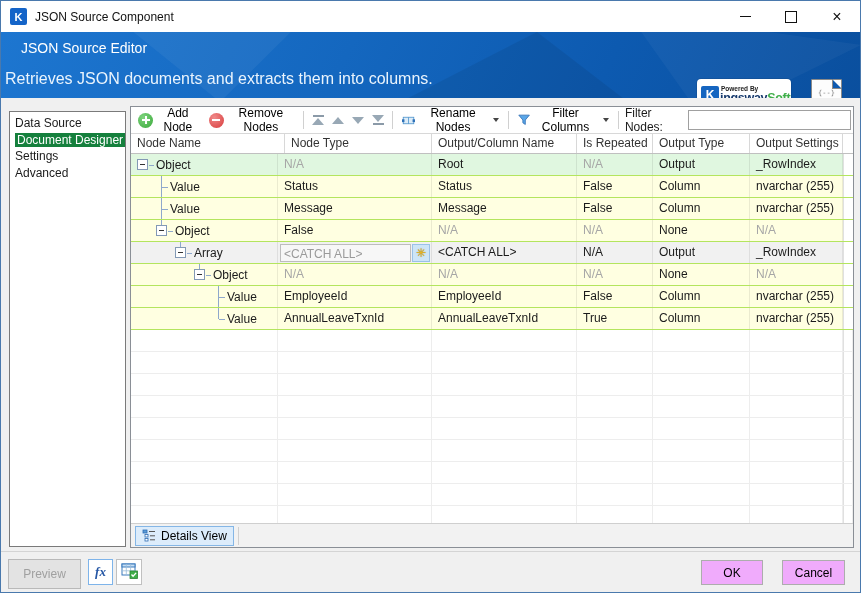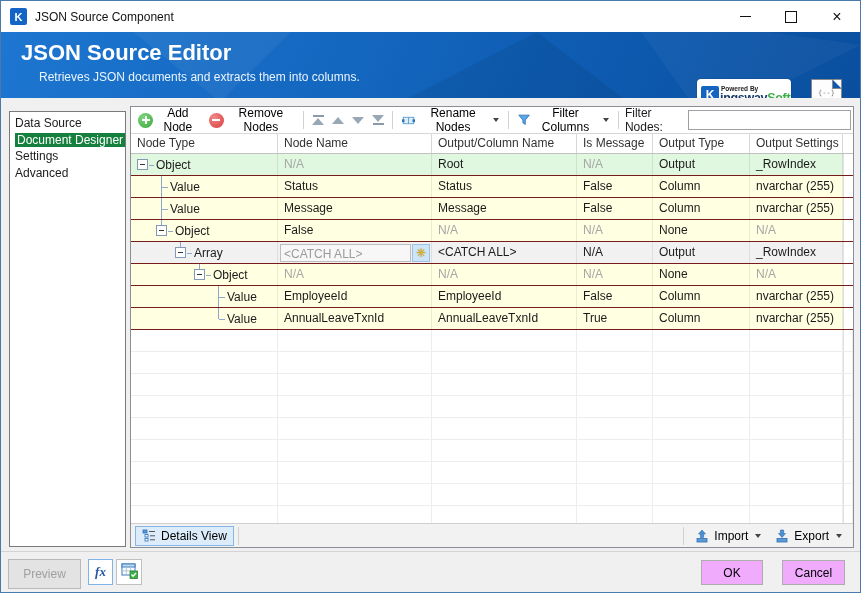--- a/index.html
+++ b/index.html
@@ -18,22 +18,22 @@
   .wc.max::before{content:"";width:10px;height:10px;border:1px solid #111;}
   .wc.close{font-size:16px;}
   .wc.close::before{content:"\00D7";}
 
   
   .header{position:absolute;left:0;top:31px;width:100%;height:66px;
     background:linear-gradient(115deg,#1d76d0 0%,#1467bf 40%,#0d5ab0 70%,#0a4f9e 100%);overflow:hidden;}
   .header .tri1{position:absolute;left:120px;top:-10px;width:180px;height:80px;background:rgba(255,255,255,.05);clip-path:polygon(0 0,100% 0,55% 100%);}
   .header .tri2{position:absolute;left:380px;top:0;width:260px;height:80px;background:rgba(0,0,0,.07);clip-path:polygon(0 100%,60% 0,100% 100%);}
   .header .tri3{position:absolute;left:600px;top:-20px;width:260px;height:110px;background:rgba(255,255,255,.04);clip-path:polygon(10% 0,100% 30%,40% 100%);}
-  .h-title{position:absolute;left:20px;top:8px;color:#fff;font-size:22px;font-weight:bold;}
-  .h-sub{position:absolute;left:38px;top:38px;color:#eaf4fd;font-size:12px;}
+  .h-title{position:absolute;left:20px;top:8px;color:#fff;font-size:14px;font-weight:normal;}
+  .h-sub{position:absolute;left:4px;top:38px;color:#eaf4fd;font-size:16px;}
   .logo{position:absolute;left:696px;top:47px;width:94px;height:32px;background:#fff;border-radius:4px;
     display:flex;align-items:center;padding:2px 4px;box-shadow:0 0 0 1px rgba(0,0,0,.08);}
   .logo-k{width:18px;height:18px;background:#1565c0;color:#fff;border-radius:2px;display:flex;align-items:center;justify-content:center;font-weight:bold;font-size:12px;flex:none;}
   .logo-text{display:flex;flex-direction:column;line-height:1;margin-left:1px;}
   .powered{font-size:6.5px;font-weight:bold;color:#222;margin-left:1px;}
   .brand{font-size:12.5px;font-weight:bold;letter-spacing:-0.3px;}
   .brand .b1{color:#15386b;}
   .brand .b2{color:#3fae49;}
   .json-doc{position:absolute;left:810px;top:47px;width:31px;height:37px;background:#fdfdfd;border:1px solid #8a8a8a;border-radius:1px;}
   .json-doc::before{content:"";position:absolute;right:-1px;top:-1px;width:9px;height:9px;background:#0f5ab0;border-left:1px solid #8a8a8a;border-bottom:1px solid #8a8a8a;clip-path:polygon(0 0,0 100%,100% 100%);}
@@ -65,21 +65,21 @@
   .arr.down{border-top:7px solid #98a8b5;}
   .fn-label{margin:0 6px 0 2px;}
   .fn-input{width:163px;height:20px;border:1px solid #a0a0a0;font:inherit;padding:1px 3px;}
 
   
   .thead{height:20px;flex:none;display:flex;background:#fff;border-bottom:1px solid #c0c0c0;}
   .hcell{flex:none;border-right:1px solid #d8d8d8;padding:2px 0 0 6px;color:#333;white-space:nowrap;overflow:hidden;}
   .hcell.gutter{flex:1;border-right:0;}
 
   
-  .tbody{flex:1;overflow:hidden;background:#7f1d1d;}
+  .tbody{flex:1;overflow:hidden;background:#bef264;}
   .trow{height:22px;display:flex;border-bottom:1px solid rgba(0,0,0,.05);}
   .trow.bg-green .tcell{background:#e0f7e0;}
   .trow.bg-yellow .tcell{background:#ffffe1;}
   .trow.bg-gray .tcell{background:#f1f1f1;}
   .tcell{flex:none;border-right:1px solid rgba(0,0,0,.08);padding:3px 0 0 6px;white-space:nowrap;overflow:hidden;}
   .tcell.gutter{flex:1;background:#fff !important;border-right:0;border-left:1px solid #e0e0e0;}
   .muted{color:#a6a6a6;}
   .trow.empty{border-bottom:1px solid #ededed;}
   .trow.empty .tcell{background:#fff;border-right:1px solid #ededed;}
 
@@ -203,24 +203,24 @@
         </svg>
         <span>Filter Columns</span>
         <span class="caret"></span>
       </button>
       <span class="sep"></span>
       <span class="fn-label">Filter Nodes:</span>
       <input class="fn-input" type="text" value="" style="">
     </div>
 
     <div class="thead" id="thead">
+        <div class="hcell" style="width: 154px;">Node Name</div>
         <div class="hcell" style="width: 147px;">Node Type</div>
-        <div class="hcell" style="width: 154px;">Node Name</div>
         <div class="hcell" style="width: 145px;">Output/Column Name</div>
-        <div class="hcell" style="width: 76px;">Is Message</div>
+        <div class="hcell" style="width: 76px;">Is Repeated</div>
         <div class="hcell" style="width: 97px;">Output Type</div>
         <div class="hcell" style="width: 93px;">Output Settings</div>
         <div class="hcell gutter"></div>
       </div>
     <div class="tbody" id="tbody">
         <div class="trow bg-green">
           <div class="tcell tree" style="width: 147px;">
             <span class="indent" style="width: 0px;"></span>
             <span class="conn cbox">
               <span class="box"></span>
@@ -423,39 +423,20 @@
           <rect x="1" y="1" width="4" height="3" fill="#5b9bd5" stroke="#2e6db4" stroke-width="0.8"></rect>
           <rect x="3" y="5.5" width="3" height="2.5" fill="#fff" stroke="#2e6db4" stroke-width="0.8"></rect>
           <rect x="3" y="9.5" width="3" height="2.5" fill="#fff" stroke="#2e6db4" stroke-width="0.8"></rect>
           <line x1="7" y1="2.5" x2="13" y2="2.5" stroke="#555" stroke-width="1"></line>
           <line x1="8" y1="6.8" x2="13" y2="6.8" stroke="#555" stroke-width="1"></line>
           <line x1="8" y1="10.8" x2="13" y2="10.8" stroke="#555" stroke-width="1"></line>
         </svg>
         <span>Details View</span>
       </button>
       <span class="sep"></span>
-      <div class="bb-right">
-        <span class="sep"></span>
-        <button class="bbtn">
-          <svg width="14" height="14" viewBox="0 0 14 14">
-            <rect x="2" y="9.5" width="10" height="3.5" fill="#5b9bd5" stroke="#2e6db4" stroke-width="0.8"></rect>
-            <path d="M7 1 L10.5 5 H8.6 V8.5 H5.4 V5 H3.5 Z" fill="#4a90d0" stroke="#2e6db4" stroke-width="0.6"></path>
-          </svg>
-          <span>Import</span>
-          <span class="caret"></span>
-        </button>
-        <button class="bbtn">
-          <svg width="14" height="14" viewBox="0 0 14 14">
-            <rect x="2" y="9.5" width="10" height="3.5" fill="#5b9bd5" stroke="#2e6db4" stroke-width="0.8"></rect>
-            <path d="M7 8.5 L10.5 4.5 H8.6 V1 H5.4 V4.5 H3.5 Z" fill="#4a90d0" stroke="#2e6db4" stroke-width="0.6"></path>
-          </svg>
-          <span>Export</span>
-          <span class="caret"></span>
-        </button>
-      </div>
     </div>
   </div>
 
   <div class="footer">
     <button class="btn preview" disabled="">Preview</button>
     <button class="btn fx">fx</button>
     <button class="btn gridbtn">
       <svg width="17" height="17" viewBox="0 0 17 17">
         <rect x="1" y="2" width="13" height="11" fill="#fff" stroke="#3a7abd" stroke-width="1"></rect>
         <rect x="1" y="2" width="13" height="3" fill="#c7dff5" stroke="#3a7abd" stroke-width="1"></rect>

